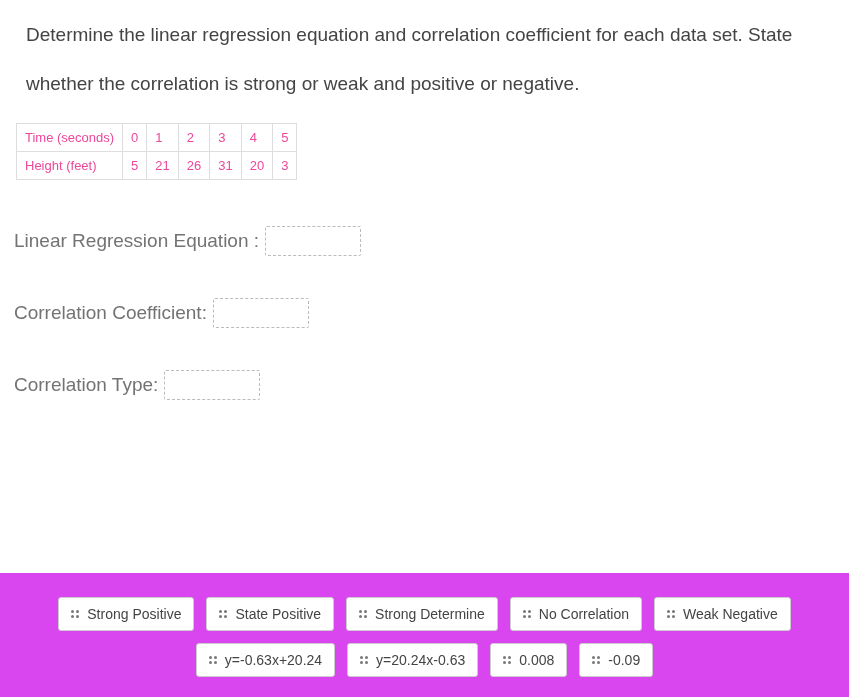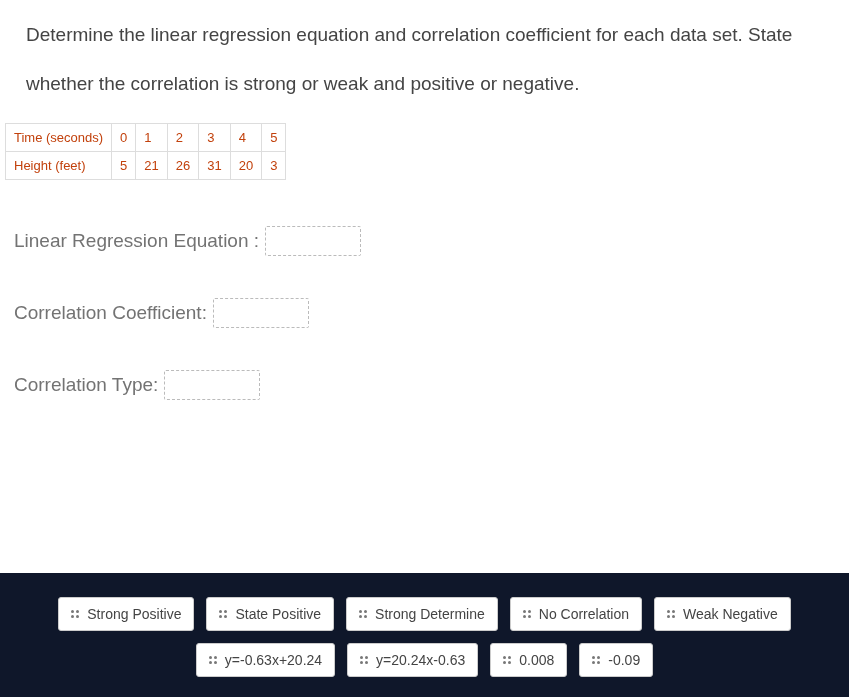--- a/index.html
+++ b/index.html
@@ -17,23 +17,23 @@
     }
     .question-text {
       font-size: 19px;
       color: #444;
       line-height: 2.6;
       padding: 10px 14px 8px 26px;
       font-weight: 400;
     }
     .data-table {
       border-collapse: collapse;
-      margin: 6px 0 0 5px;
+      margin: 6px 0 0 16px;
       font-size: 13px;
-      color: #c2410c;
+      color: #ec4899;
     }
     .data-table td {
       border: 1px solid #ddd;
       padding: 6px 8px;
       text-align: left;
       white-space: nowrap;
     }
     .answers-area {
       padding: 46px 14px 0 14px;
     }
@@ -50,21 +50,21 @@
       min-width: 96px;
       height: 30px;
       margin-left: 6px;
       border-radius: 2px;
     }
     .drag-bank {
       position: absolute;
       left: 0;
       right: 0;
       bottom: 0;
-      background: #0f172a;
+      background: #d946ef;
       padding: 24px 20px 20px 20px;
       display: flex;
       flex-direction: column;
       align-items: center;
       gap: 12px;
     }
     .bank-row {
       display: flex;
       gap: 12px;
       justify-content: center;

